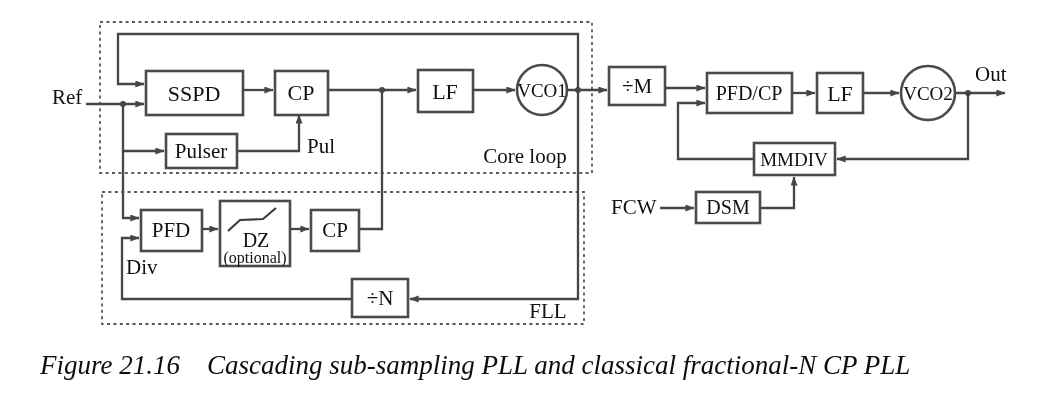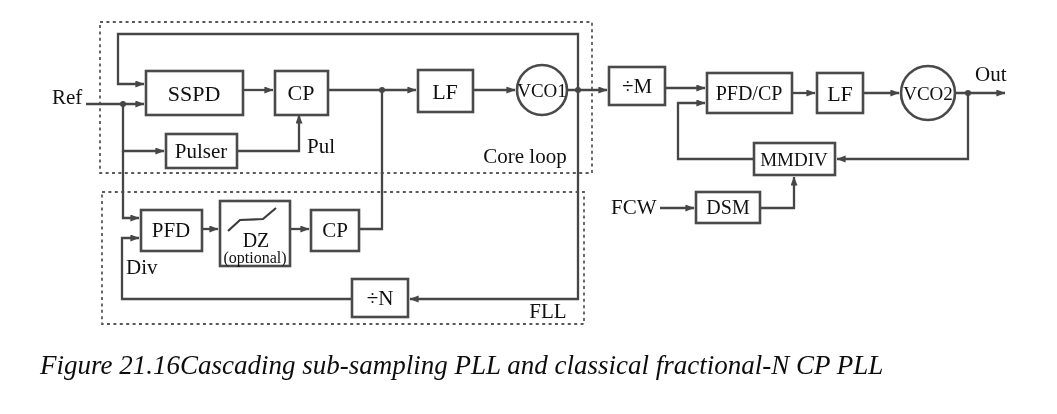--- a/index.html
+++ b/index.html
@@ -7,21 +7,21 @@
          font-family:"Liberation Serif",serif;}
   svg{position:absolute;left:0;top:0;display:block;}
   .wire{stroke:#464646;stroke-width:2.3;fill:none;}
   .boundary{stroke:#5a5a5a;stroke-width:1.8;fill:none;stroke-dasharray:3 3.4;}
   .block{fill:#ffffff;stroke:#4a4a4a;stroke-width:2.6;}
   .blockline{stroke:#3c3c3c;stroke-width:2.2;fill:none;}
   .lbl{fill:#111111;font-family:"Liberation Serif",serif;}
   .junction{fill:#464646;stroke:none;}
   #caption{position:absolute;left:40px;top:350px;width:1000px;
            font-style:italic;font-size:27px;color:#0d0d0d;white-space:nowrap;}
-  #caption .cap-label{text-align:center;}
+  #caption .cap-label{margin-right:27px;text-align:center;}
 </style>
 </head>
 <body>
 
 <div id="stage">
 
   <svg width="1057" height="344" viewBox="0 0 1057 344">
     <defs>
       <marker id="arr" markerUnits="userSpaceOnUse" markerWidth="10" markerHeight="8" refX="8.6" refY="3.5" orient="auto">
         <path d="M0,0 L9,3.5 L0,7 Z" fill="#464646"></path>

